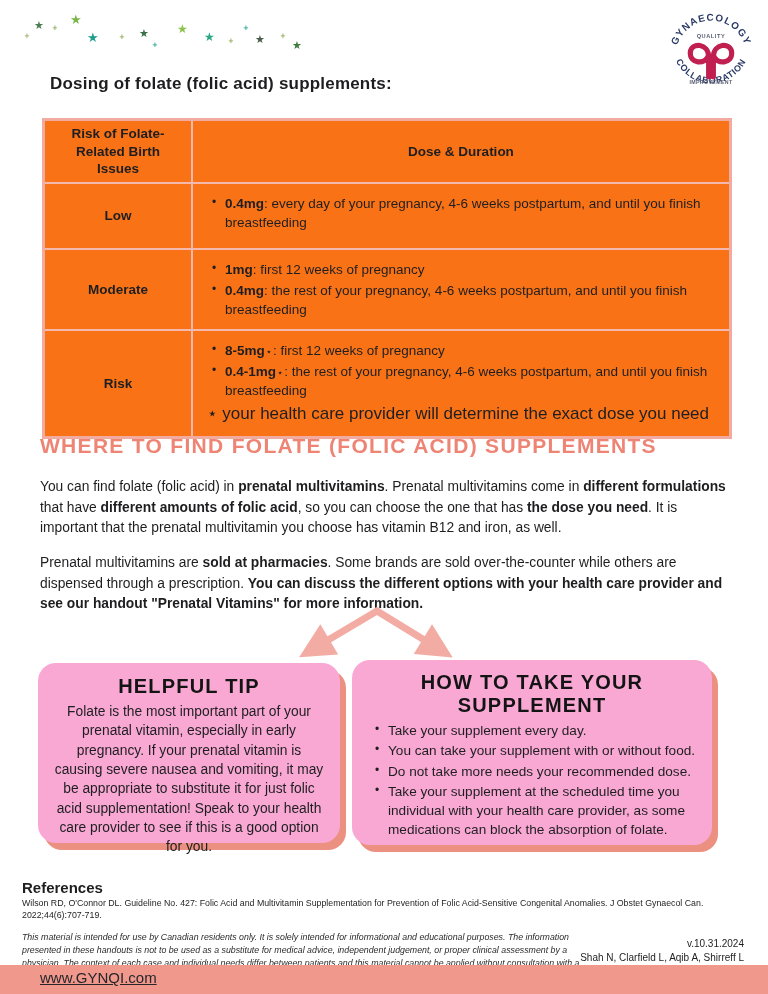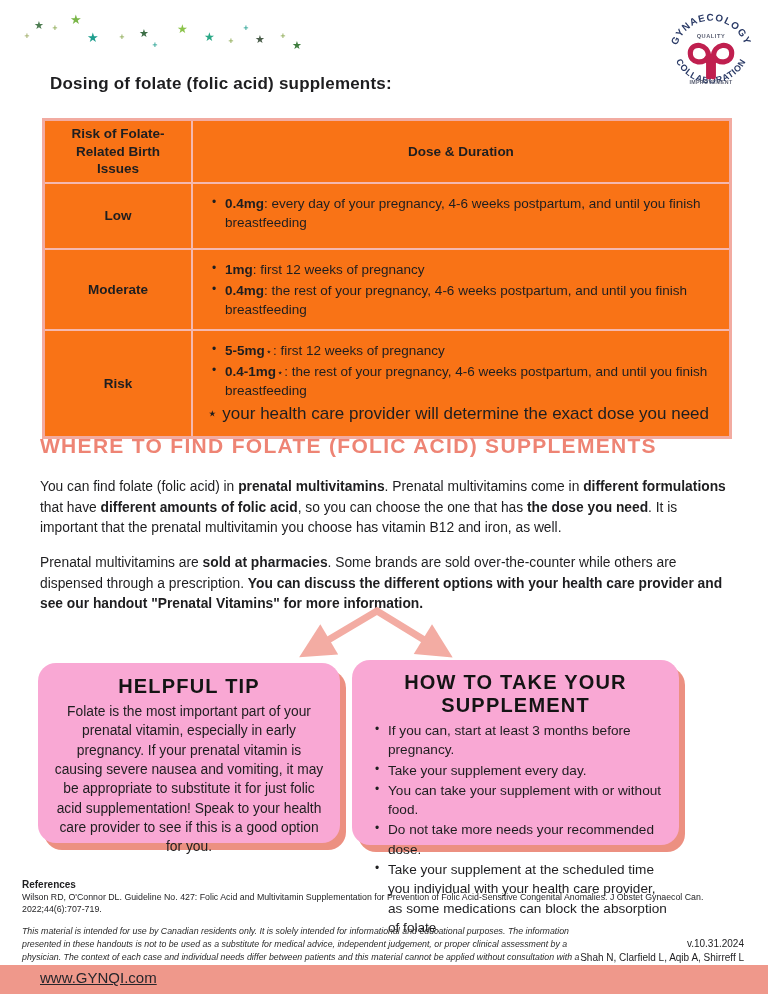--- a/index.html
+++ b/index.html
@@ -43,31 +43,31 @@
   .para1{top:477px;}
   .para2{top:553px;}
 
   
   .split-arrow{position:absolute;left:293px;top:603px;width:164px;height:58px;}
 
   
   .callout{position:absolute;background:#f9a8d4;border-radius:18px;box-shadow:6px 7px 0 #ec9081;
            box-sizing:border-box;}
   .tip-box{left:38px;top:663px;width:302px;height:180px;padding:10px 12px;}
-  .howto-box{left:352px;top:660px;width:327px;height:185px;padding:9px 12px;}
+  .howto-box{left:352px;top:660px;width:360px;height:185px;padding:9px 12px;}
   .callout h2{margin:2px 0 4px 0;font-size:20px;letter-spacing:1.2px;text-align:center;
               font-weight:bold;color:#141414;}
   .tip-body{font-size:13.8px;line-height:1.4;text-align:center;padding:0 2px;}
   .howto-box ul{margin:4px 0 0 0;padding-left:24px;list-style:none;}
   .howto-box li{position:relative;font-size:13.6px;line-height:1.42;margin:1px 0;}
   .howto-box li::before{content:"\2022";position:absolute;left:-13px;top:0;font-size:12px;}
 
   
   .references{position:absolute;left:22px;top:879px;width:732px;}
-  .ref-title{font-size:10px;font-weight:bold;margin:0;}
+  .ref-title{font-size:15px;font-weight:bold;margin:0;}
   .ref-citation{font-size:8.8px;margin:2px 0 3px 0;line-height:1.35;}
   .ref-disclaimer{font-size:8.8px;font-style:italic;width:578px;line-height:1.5;color:#2a2a2a;}
   .version-block{position:absolute;right:24px;top:937px;text-align:right;font-size:10px;line-height:1.4;}
 
   
   .footer-bar{position:absolute;left:0;bottom:0;width:768px;height:29px;background:#ef988b;}
   .footer-link{position:absolute;left:40px;top:969px;font-size:15px;color:#26262b;
                text-decoration:underline;cursor:pointer;}
 </style>
 </head>
@@ -136,21 +136,21 @@
             <ul>
               <li><b>1mg</b>: first 12 weeks of pregnancy</li>
               <li><b>0.4mg</b>: the rest of your pregnancy, 4-6 weeks postpartum, and until you finish breastfeeding</li>
             </ul>
           </div>
         </div>
         <div class="trow r-high">
           <div class="tcell risk">Risk</div>
           <div class="tcell dose">
             <ul>
-              <li><b>5-5mg</b><span class="fstar">⋆</span>: first 12 weeks of pregnancy</li>
+              <li><b>8-5mg</b><span class="fstar">⋆</span>: first 12 weeks of pregnancy</li>
               <li><b>0.4-1mg</b><span class="fstar">⋆</span>: the rest of your pregnancy, 4-6 weeks postpartum, and until you finish breastfeeding</li>
             </ul>
             <div class="footnote">⋆ your health care provider will determine the exact dose you need</div>
           </div>
         </div>
       </div>
   </div>
 
   <div class="where-heading">WHERE TO FIND FOLATE (FOLIC ACID) SUPPLEMENTS</div>
   <div class="para para1"><span>You can find folate (folic acid) in </span><b>prenatal multivitamins</b><span>. Prenatal multivitamins come in </span><b>different formulations</b><span> that have </span><b>different amounts of folic acid</b><span>, so you can choose the one that has </span><b>the dose you need</b><span>. It is important that the prenatal multivitamin you choose has vitamin B12 and iron, as well.</span></div>
@@ -167,21 +167,20 @@
   </svg>
 
   <div class="callout tip-box">
     <h2>HELPFUL TIP</h2>
     <div class="tip-body">Folate is the most important part of your prenatal vitamin, especially in early pregnancy. If your prenatal vitamin is causing severe nausea and vomiting, it may be appropriate to substitute it for just folic acid supplementation! Speak to your health care provider to see if this is a good option for you.</div>
   </div>
 
   <div class="callout howto-box">
     <h2>HOW TO TAKE YOUR SUPPLEMENT</h2>
     <ul>
-        <li>If you can, start at least 3 months before pregnancy.</li>
         <li>Take your supplement every day.</li>
         <li>You can take your supplement with or without food.</li>
         <li>Do not take more needs your recommended dose.</li>
         <li>Take your supplement at the scheduled time you individual with your health care provider, as some medications can block the absorption of folate.</li>
       </ul>
   </div>
 
   <div class="references">
     <p class="ref-title">References</p>
     <p class="ref-citation">Wilson RD, O'Connor DL. Guideline No. 427: Folic Acid and Multivitamin Supplementation for Prevention of Folic Acid-Sensitive Congenital Anomalies. J Obstet Gynaecol Can. 2022;44(6):707-719.</p>

